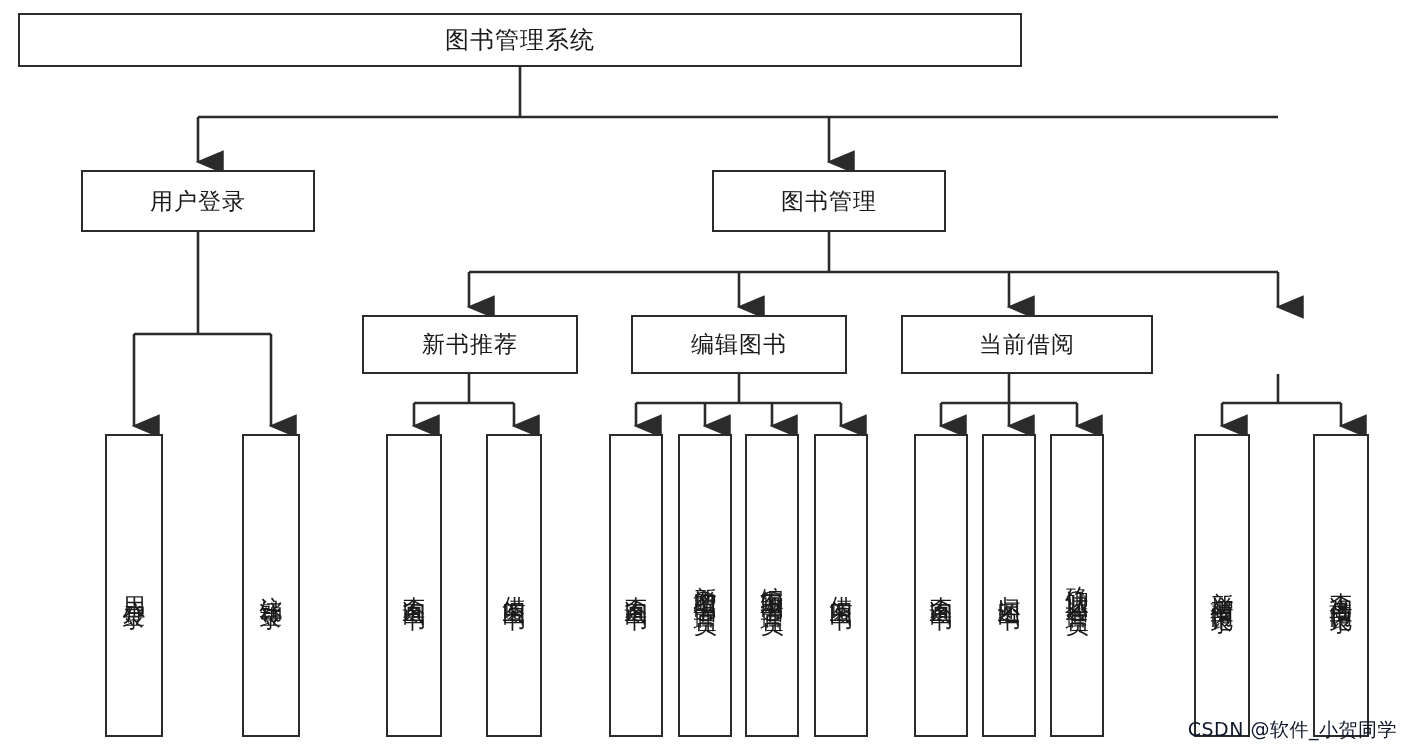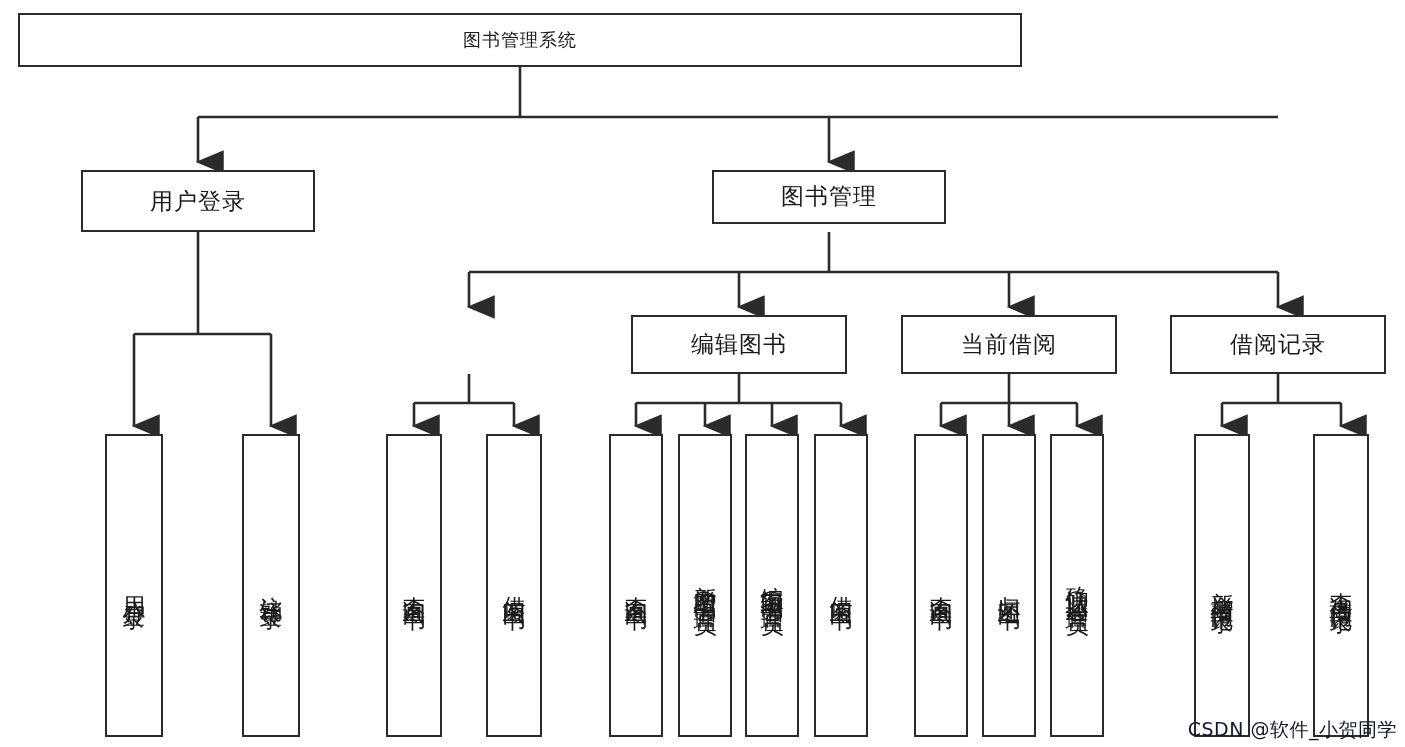--- a/index.html
+++ b/index.html
@@ -48,21 +48,21 @@
   .node-v .node-label {
     writing-mode: vertical-rl;
     text-orientation: upright;
     font-size: 23px;
     letter-spacing: 4px;
     line-height: 1.0;
     text-align: center;
     white-space: nowrap;
   }
   .node-root .node-label {
-    font-size: 18px;
+    font-size: 24px;
   }
   #watermark {
     position: absolute;
     right: 8px;
     bottom: 4px;
     font-size: 19px;
     color: #0f172a;
     letter-spacing: 0.5px;
     white-space: nowrap;
     user-select: none;
@@ -123,32 +123,32 @@
     </g>
   </svg>
 
   <div class="node node-h node-root" style="left:18px; top:13px; width:1004px; height:54px;">
     <span class="node-label">图书管理系统</span>
   </div>
 
   <div class="node node-h" style="left:81px; top:170px; width:234px; height:62px;">
     <span class="node-label">用户登录</span>
   </div>
-  <div class="node node-h" style="left:712px; top:170px; width:234px; height:54px;font-family:Liberation Serif, serif;">
+  <div class="node node-h" style="left:712px; top:170px; width:234px; height:62px;">
     <span class="node-label">图书管理</span>
   </div>
 
+  <div class="node node-h" style="left:362px; top:315px; width:216px; height:59px;">
+    <span class="node-label">新书推荐</span>
+  </div>
   <div class="node node-h" style="left:631px; top:315px; width:216px; height:59px;">
     <span class="node-label">编辑图书</span>
   </div>
-  <div class="node node-h" style="left:901px; top:315px; width:216px; height:59px;">
+  <div class="node node-h" style="left:901px; top:315px; width:252px; height:59px;">
     <span class="node-label">当前借阅</span>
-  </div>
-  <div class="node node-h" style="left:1170px; top:315px; width:216px; height:59px;">
-    <span class="node-label">借阅记录</span>
   </div>
 
   <div class="node node-v" style="left:105px; top:434px; width:58px; height:303px;">
     <span class="node-label">用户登录</span>
   </div>
   <div class="node node-v" style="left:242px; top:434px; width:58px; height:303px;">
     <span class="node-label">注销登录</span>
   </div>
 
   <div class="node node-v" style="left:386px; top:434px; width:56px; height:303px;">

